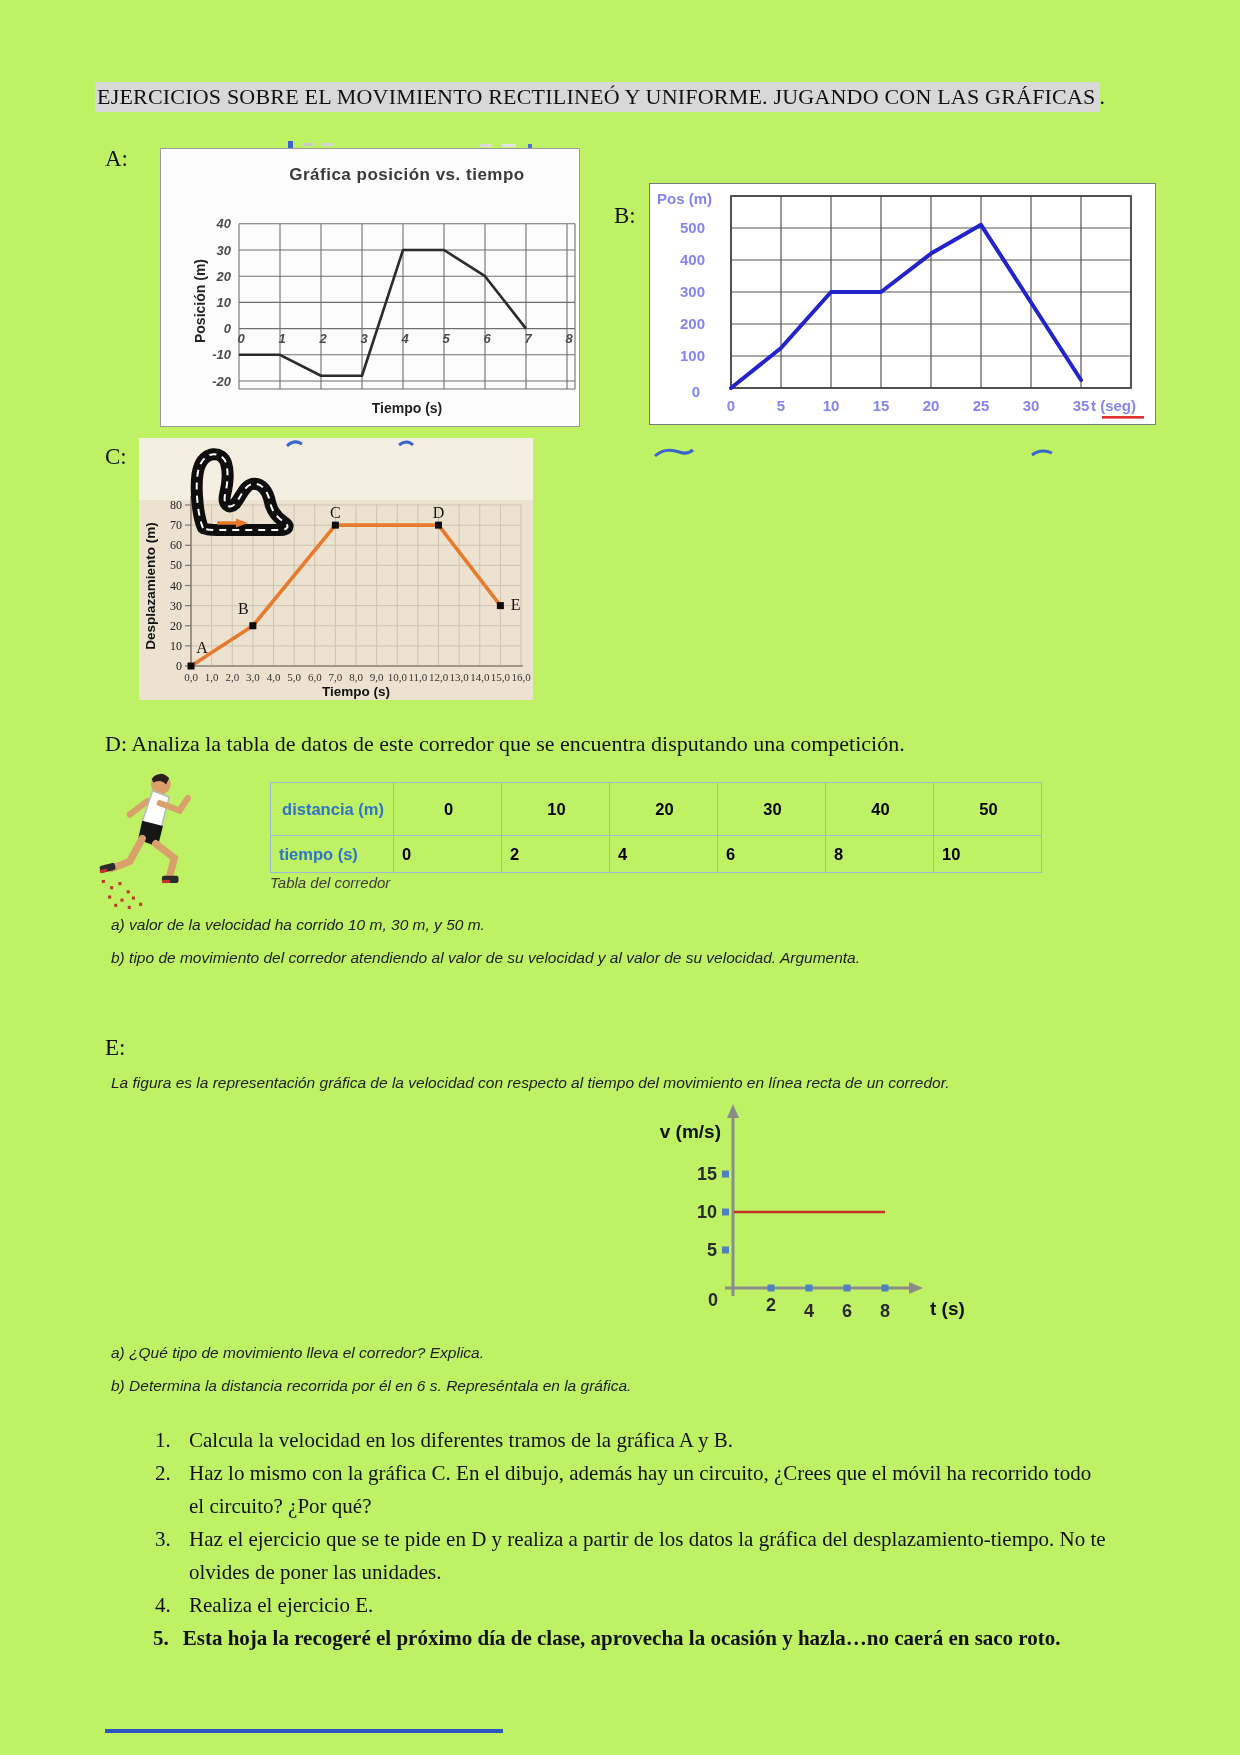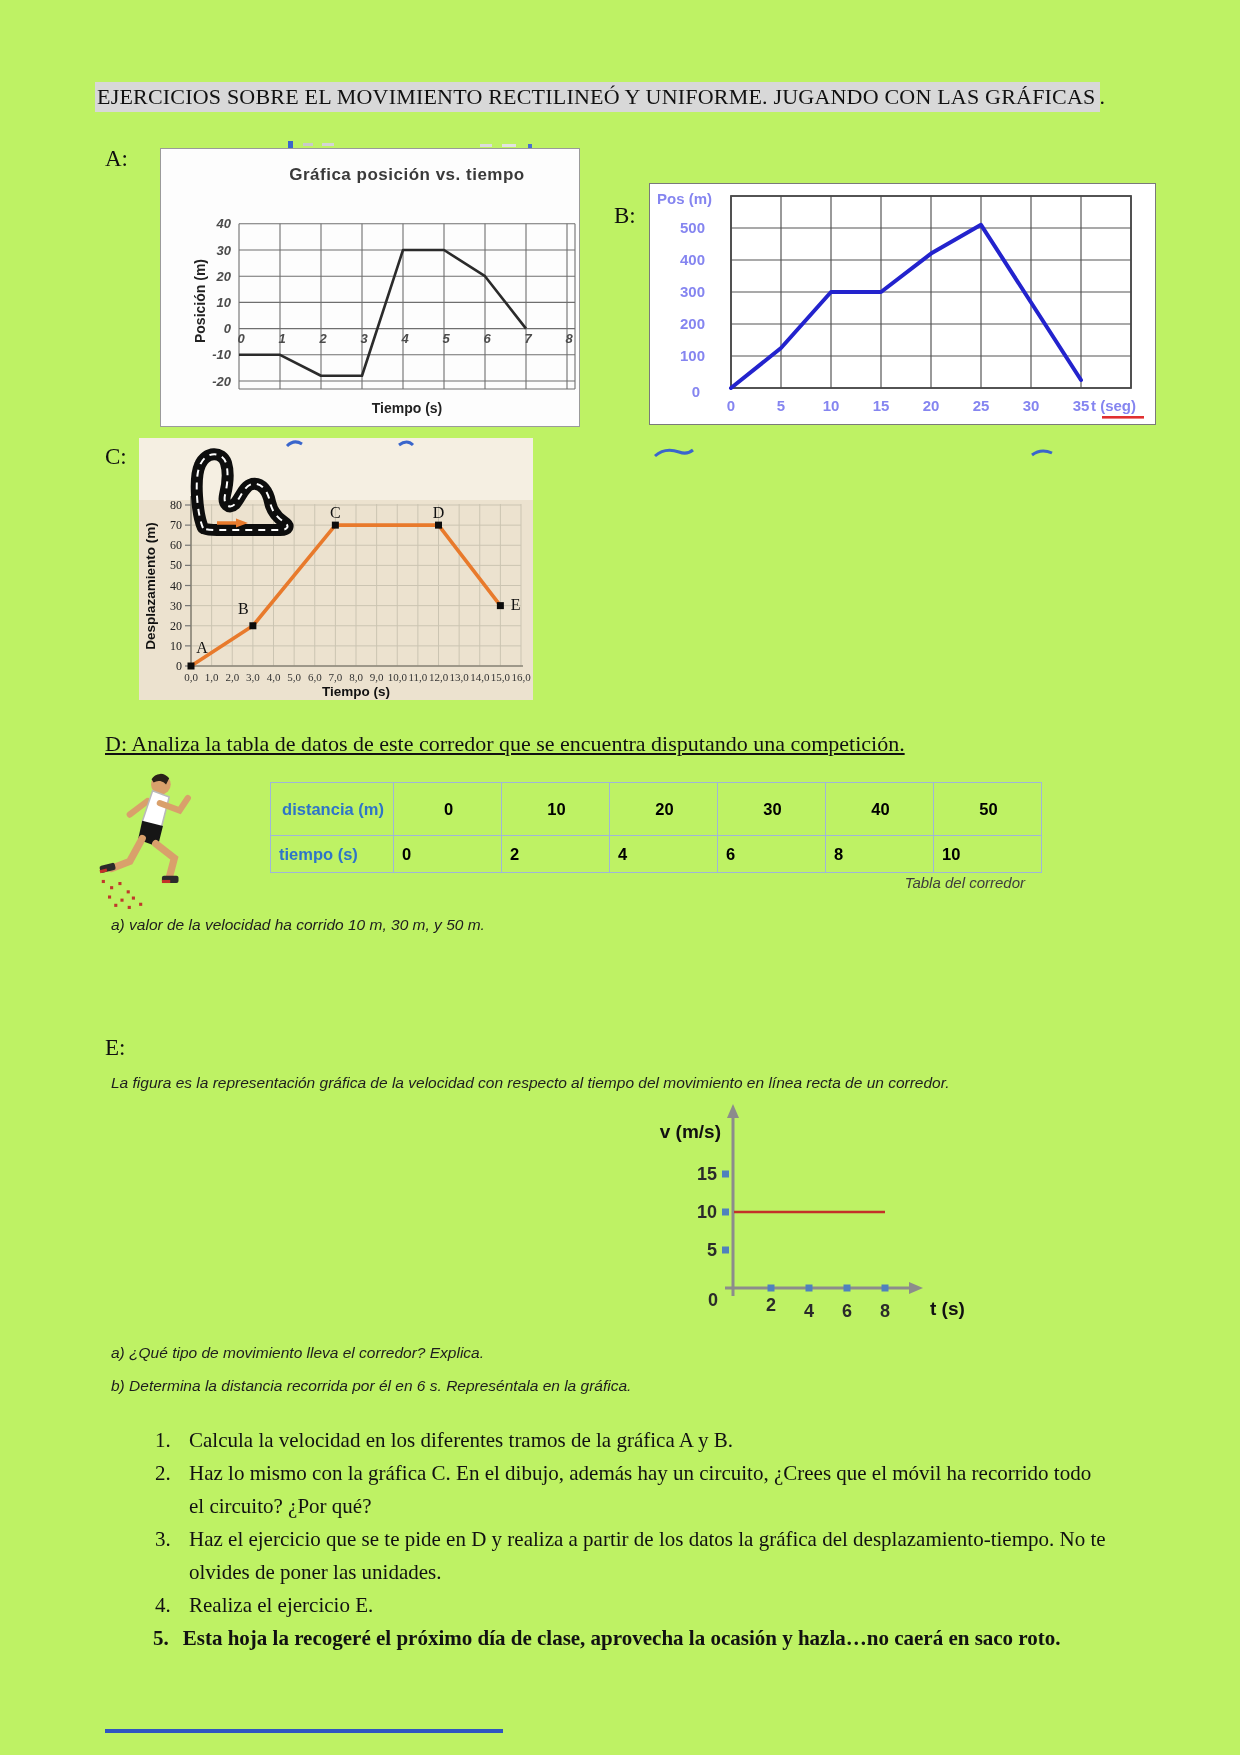--- a/index.html
+++ b/index.html
@@ -20,30 +20,30 @@
   #chartB{left:649px;top:183px;width:505px;height:240px;background:#fff;border:1px solid #7a7a7a;}
   .gb-num{font:bold 15px "Liberation Sans",sans-serif;fill:#8585f0;}
   
   #chartC{left:139px;top:438px;width:394px;height:262px;
           background:linear-gradient(#f5efe2 0 62px,#ece2cf 62px);}
   .gc-num{font:11px "Liberation Serif",serif;fill:#333;}
   .gc-ynum{font:12px "Liberation Serif",serif;fill:#222;}
   .gc-axis{font:bold 13.5px "Liberation Sans",sans-serif;fill:#111;}
   .gc-pt{font:16px "Liberation Serif",serif;fill:#111;}
   
-  #d-heading{left:105px;top:731px;font-size:22px;text-decoration:underline;}
+  #d-heading{left:105px;top:731px;font-size:22px;}
   #runner{left:95px;top:770px;}
   #d-table{left:270px;top:782px;border-collapse:collapse;font-family:"Liberation Sans",sans-serif;}
   #d-table td,#d-table th{border:1.6px solid #9fb6d8;text-align:left;vertical-align:middle;
       padding:4px 6px 4px 8px;font-size:16.5px;}
   #d-table th{color:#2e74c9;font-weight:bold;width:108px;}
   #d-table td{width:93px;font-weight:600;color:#000;}
   #d-table tr:first-child th,#d-table tr:first-child td{height:44px;text-align:center;}
   #d-table tr:last-child th,#d-table tr:last-child td{height:28px;}
-  #tbl-caption{left:270px;top:874px;width:755px;text-align:right;
+  #tbl-caption{left:270px;top:874px;width:755px;text-align:left;
       font:italic 15px "Liberation Sans",sans-serif;color:#3d3d3d;}
   .hand{font-family:"Liberation Sans",sans-serif;color:#1d1d1d;font-style:italic;}
   #d-items{left:111px;top:908px;font-size:15.5px;line-height:33px;}
   
   #e-label{left:105px;top:1035px;}
   #e-intro{left:111px;top:1074px;font-size:15.5px;}
   #chartE{left:600px;top:1100px;width:420px;height:220px;}
   .ge-num{font:600 18px "Liberation Sans",sans-serif;fill:#2a2a2a;}
   .ge-axis{font:bold 19px "Liberation Sans",sans-serif;fill:#111;}
   #e-items{left:111px;top:1336px;font-size:15.5px;line-height:33px;}
@@ -302,20 +302,21 @@
       <td>6</td>
       <td>8</td>
       <td>10</td>
     </tr>
   </tbody>
     </table>
   <div class="abs" id="tbl-caption">Tabla del corredor</div>
 
   <div class="abs hand" id="d-items">
     <div>a) valor de la velocidad ha corrido 10 m, 30 m, y 50 m.</div>
+    <div>b) tipo de movimiento del corredor atendiendo al valor de su velocidad y al valor de su velocidad. Argumenta.</div>
   </div>
 
   <div class="abs sec-label" id="e-label">E:</div>
   <div class="abs hand" id="e-intro">La figura es la representación gráfica de la velocidad con respecto al tiempo del movimiento en línea recta de un corredor.</div>
   <svg class="abs" id="chartE" viewBox="0 0 420 220">
       <line x1="133" y1="196" x2="133" y2="16" stroke="#8c8c8c" stroke-width="3"></line>
       <polygon points="127,18 133,4 139,18" fill="#8c8c8c"></polygon>
       <line x1="125" y1="188" x2="313" y2="188" stroke="#8c8c8c" stroke-width="3"></line>
       <polygon points="309,182 323,188 309,194" fill="#8c8c8c"></polygon>
       <text x="121" y="38" text-anchor="end" class="ge-axis">v (m/s)</text>

